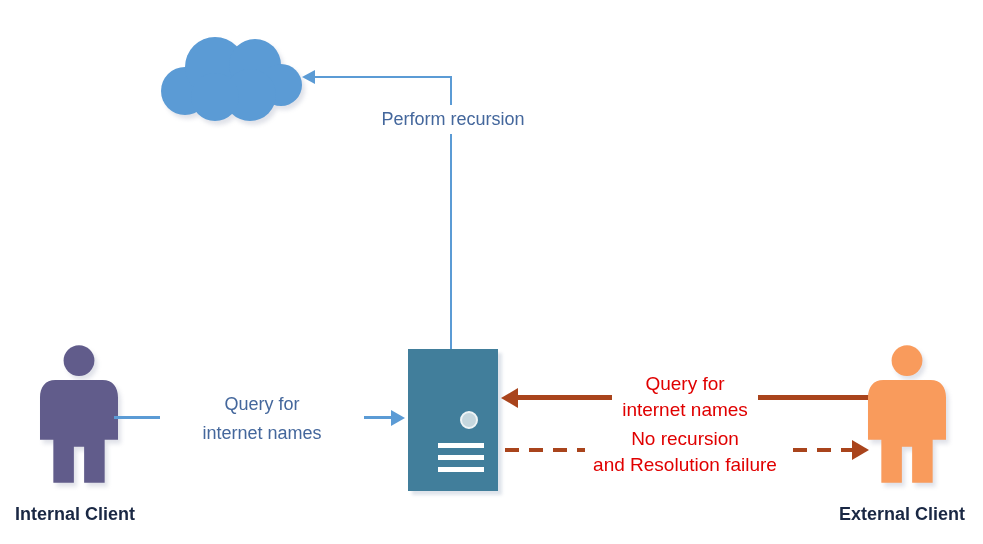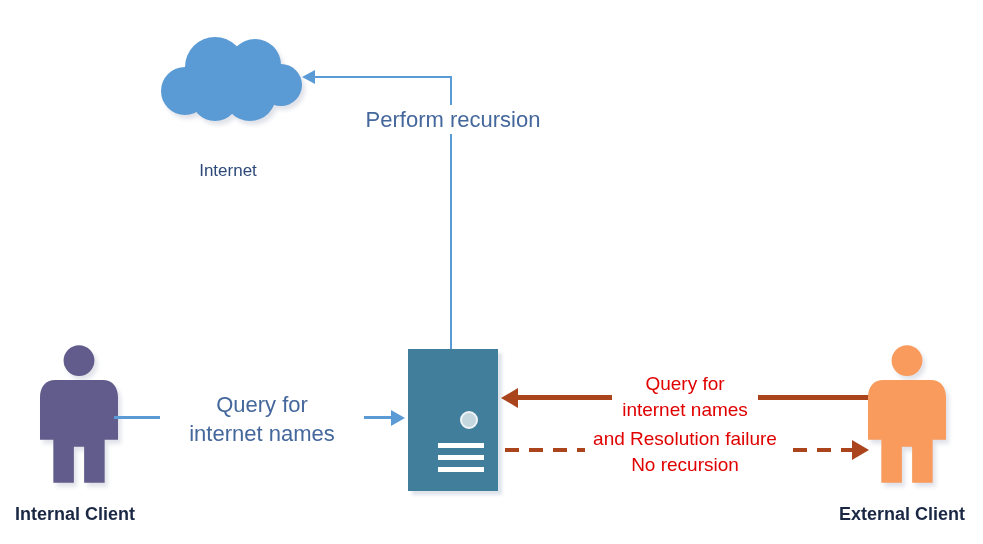--- a/index.html
+++ b/index.html
@@ -52,21 +52,21 @@
   .tri-left-blue  { border-top: 7px solid transparent; border-bottom: 7px solid transparent; border-right: 13px solid var(--blue-line); }
   .tri-right-blue { border-top: 8px solid transparent; border-bottom: 8px solid transparent; border-left: 14px solid var(--blue-line); }
   .tri-left-rust  { border-top: 10px solid transparent; border-bottom: 10px solid transparent; border-right: 17px solid var(--rust-arrow); }
   .tri-right-rust { border-top: 10px solid transparent; border-bottom: 10px solid transparent; border-left: 17px solid var(--rust-arrow); }
 
   
   .anno {
     text-align: center;
     background: #ffffff;
     line-height: 29px;
-    font-size: 22px;
+    font-size: 18px;
   }
   .anno span { display: block; }
   .anno-blue { color: var(--blue-text); }
   .anno-red  { color: var(--red-text); font-size: 19px; line-height: 26px; }
   .node-label {
     text-align: center;
     font-weight: bold;
     font-size: 18px;
     color: var(--label-text);
   }
@@ -83,21 +83,20 @@
 <div id="canvas">
 
   <svg class="abs cloud-shape shape-shadow" style="left:155px; top:33px;" width="148" height="90" viewBox="0 0 148 90">
     <circle cx="30" cy="58" r="24"></circle>
     <circle cx="60" cy="34" r="30"></circle>
     <circle cx="100" cy="32" r="26"></circle>
     <circle cx="126" cy="52" r="21"></circle>
     <circle cx="95" cy="62" r="26"></circle>
     <circle cx="60" cy="64" r="24"></circle>
   </svg>
-  <div class="abs cloud-label" style="left:158px; top:161px; width:140px;">Internet</div>
 
   <div class="abs tri tri-left-blue" style="left:302px; top:70px;"></div>
   <div class="abs line-blue-h" style="left:314px; top:76px; width:138px; height:2px;"></div>
   <div class="abs line-blue-v" style="left:450px; top:77px; width:2px; height:272px;"></div>
   <div class="abs anno anno-blue" style="left:343px; top:105px; width:220px;">
     <span>Perform recursion</span>
   </div>
 
   <svg class="abs person-purple shape-shadow" style="left:40px; top:345px;" width="78" height="140" viewBox="0 0 76 136">
     <circle cx="38" cy="15" r="15"></circle>
@@ -122,22 +121,22 @@
   <div class="abs tri tri-left-rust" style="left:501px; top:388px;"></div>
   <div class="abs line-rust" style="left:516px; top:395px; width:362px; height:5px;"></div>
   <div class="abs anno anno-red" style="left:612px; top:371px; width:146px;">
     <span>Query for</span>
     <span>internet names</span>
   </div>
 
   <div class="abs line-rust-dashed" style="left:505px; top:448px; width:348px;"></div>
   <div class="abs tri tri-right-rust" style="left:852px; top:440px;"></div>
   <div class="abs anno anno-red" style="left:585px; top:426px; width:200px;">
+    <span>No recursion</span>
     <span>and Resolution failure</span>
-    <span>No recursion</span>
   </div>
 
   <svg class="abs person-orange shape-shadow" style="left:868px; top:345px;" width="78" height="140" viewBox="0 0 76 136">
     <circle cx="38" cy="15" r="15"></circle>
     <path d="M15,34 L61,34 C71,34 76,41 76,51 L76,92 L63,92 L63,134 L43,134 L43,99 L33,99 L33,134 L13,134 L13,92 L0,92 L0,51 C0,41 5,34 15,34 Z"></path>
   </svg>
   <div class="abs node-label" style="left:822px; top:504px; width:160px;">External Client</div>
 
 </div>
 

